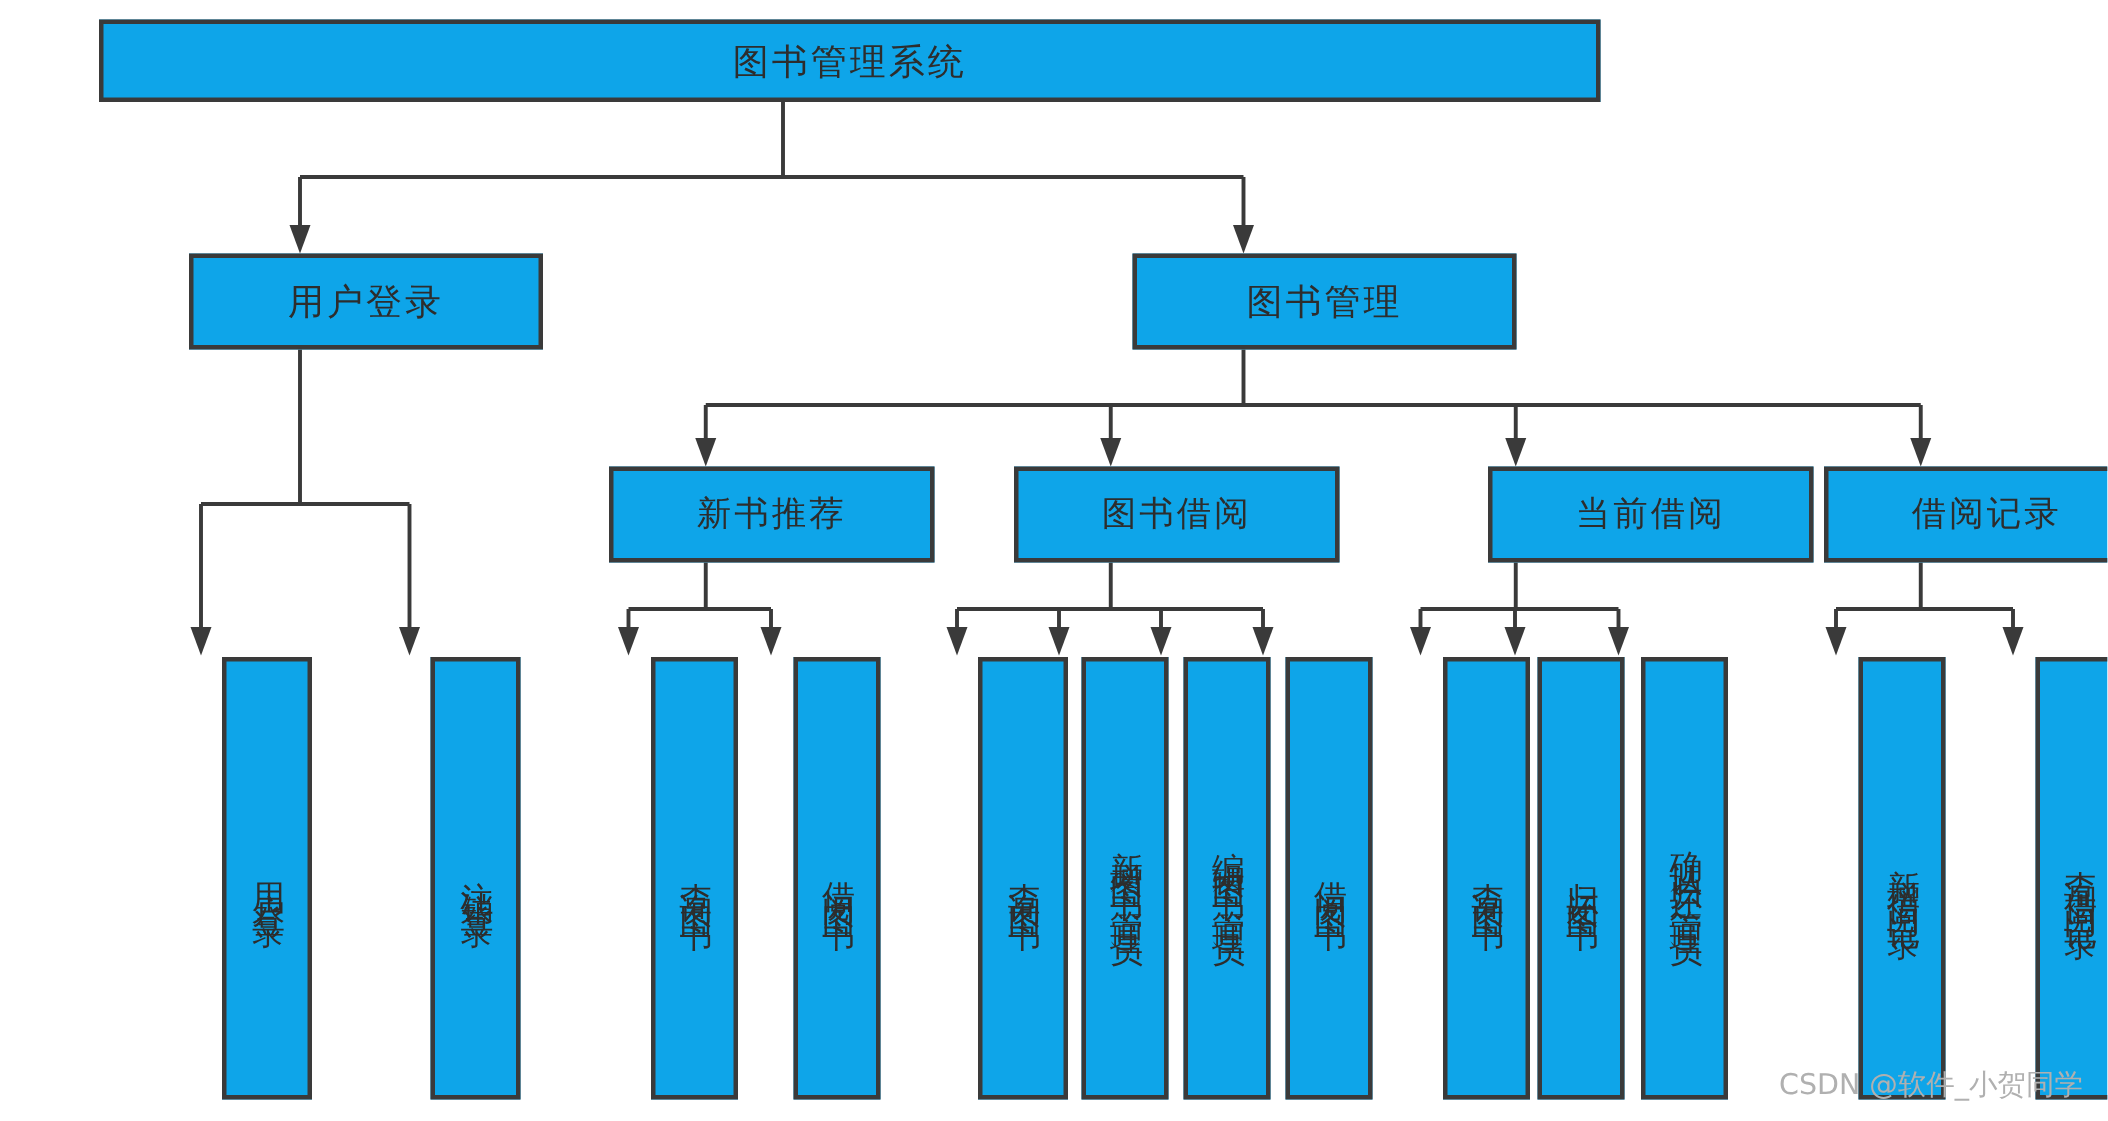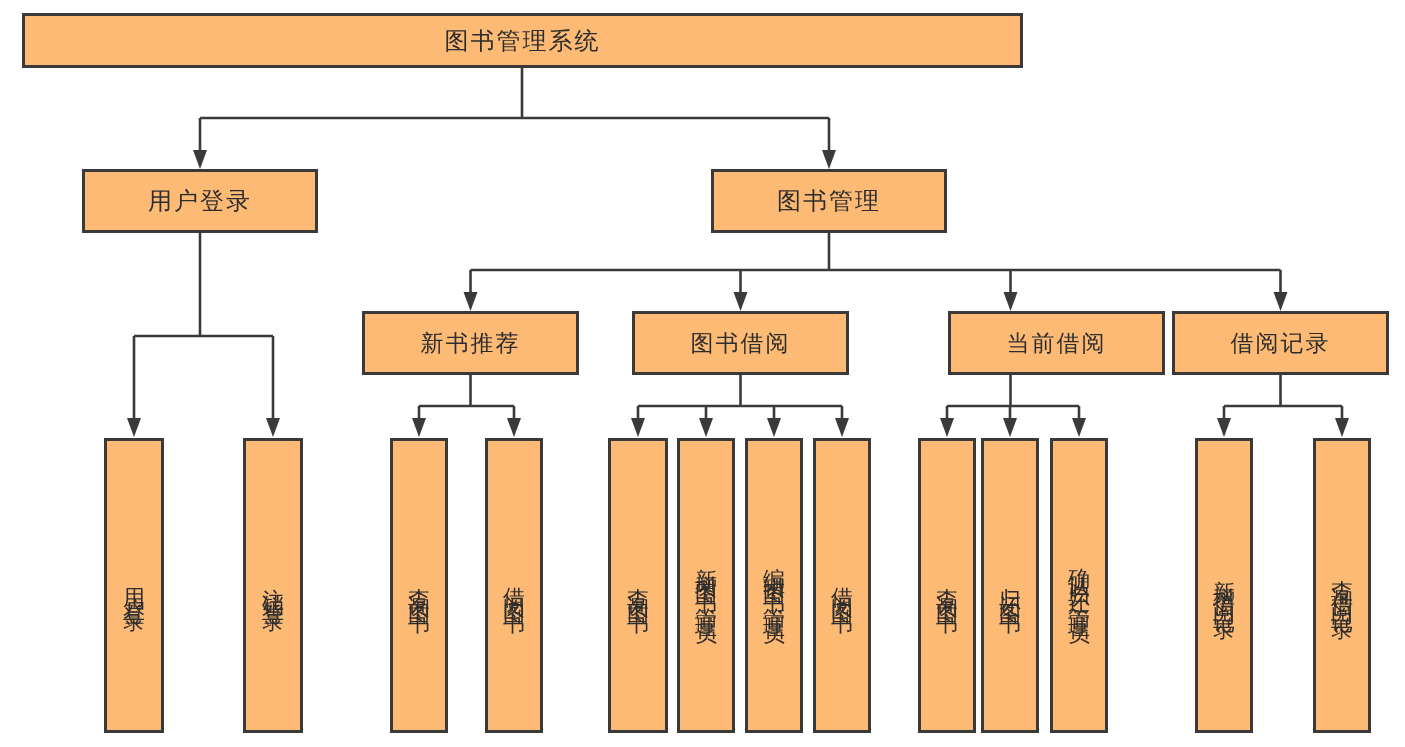--- a/index.html
+++ b/index.html
@@ -23,27 +23,28 @@
     left: 0; top: 0;
     width: 1405px; height: 747px;
     pointer-events: none;
   }
   .wire { stroke: var(--line); stroke-width: 2.6; fill: none; }
   .arrowhead { fill: var(--line); stroke: none; }
   .node {
     position: absolute;
     box-sizing: border-box;
     border: 3px solid var(--line);
-    background: #fdba74;
+    background: #0ea5e9;
     display: flex;
     align-items: center;
     justify-content: center;
     text-align: center;
     line-height: 1;
     color: var(--text);
+    margin-left: 44px;
   }
   .node.root   { font-size: 24px; letter-spacing: 2px; }
   .node.level2 { font-size: 24px; letter-spacing: 2px; }
   .node.level3 { font-size: 23px; letter-spacing: 2px; }
   .node.leaf {
     writing-mode: vertical-rl;
     text-orientation: mixed;
     font-size: 22px;
     letter-spacing: 8px;
     line-height: 1;
@@ -98,21 +99,21 @@
     <polygon class="arrowhead" points="940,418 954,418 947,437"></polygon>
     <polygon class="arrowhead" points="1003,418 1017,418 1010,437"></polygon>
     <polygon class="arrowhead" points="1072,418 1086,418 1079,437"></polygon>
     <polygon class="arrowhead" points="1217,418 1231,418 1224,437"></polygon>
     <polygon class="arrowhead" points="1335,418 1349,418 1342,437"></polygon>
   </svg>
 
   <div class="node root" style="left:22px; top:13px; width:1001px; height:55px;">图书管理系统</div>
 
   <div class="node level2" style="left:82px; top:169px; width:236px; height:64px;">用户登录</div>
-  <div class="node level2" style="left:711px; top:169px; width:236px; height:64px;">图书管理</div>
+  <div class="node level2" style="left:711px; top:169px; width:256px; height:64px;">图书管理</div>
 
   <div class="node level3" style="left:632px; top:311px; width:217px; height:64px;">图书借阅</div>
   <div class="node level3" style="left:362px; top:311px; width:217px; height:64px;">新书推荐</div>
   <div class="node level3" style="left:948px; top:311px; width:217px; height:64px;">当前借阅</div>
   <div class="node level3" style="left:1172px; top:311px; width:217px; height:64px;">借阅记录</div>
 
   <div class="node leaf" style="left:104px; top:438px; width:60px; height:295px;">用户登录</div>
   <div class="node leaf" style="left:243px; top:438px; width:60px; height:295px;">注销登录</div>
 
   <div class="node leaf" style="left:390px; top:438px; width:58px; height:295px;">查询图书</div>
@@ -123,14 +124,15 @@
   <div class="node leaf" style="left:745px; top:438px; width:58px; height:295px;">编辑图书（管理员）</div>
   <div class="node leaf" style="left:813px; top:438px; width:58px; height:295px;">借阅图书</div>
 
   <div class="node leaf" style="left:918px; top:438px; width:58px; height:295px;">查询图书</div>
   <div class="node leaf" style="left:981px; top:438px; width:58px; height:295px;">归还图书</div>
   <div class="node leaf" style="left:1050px; top:438px; width:58px; height:295px;">确认归还（管理员）</div>
 
   <div class="node leaf" style="left:1195px; top:438px; width:58px; height:295px;">新增借阅记录</div>
   <div class="node leaf" style="left:1313px; top:438px; width:58px; height:295px;">查询借阅记录</div>
 
+  <div class="watermark">CSDN @软件_小贺同学</div>
 
 </div>
 
 </body></html>

